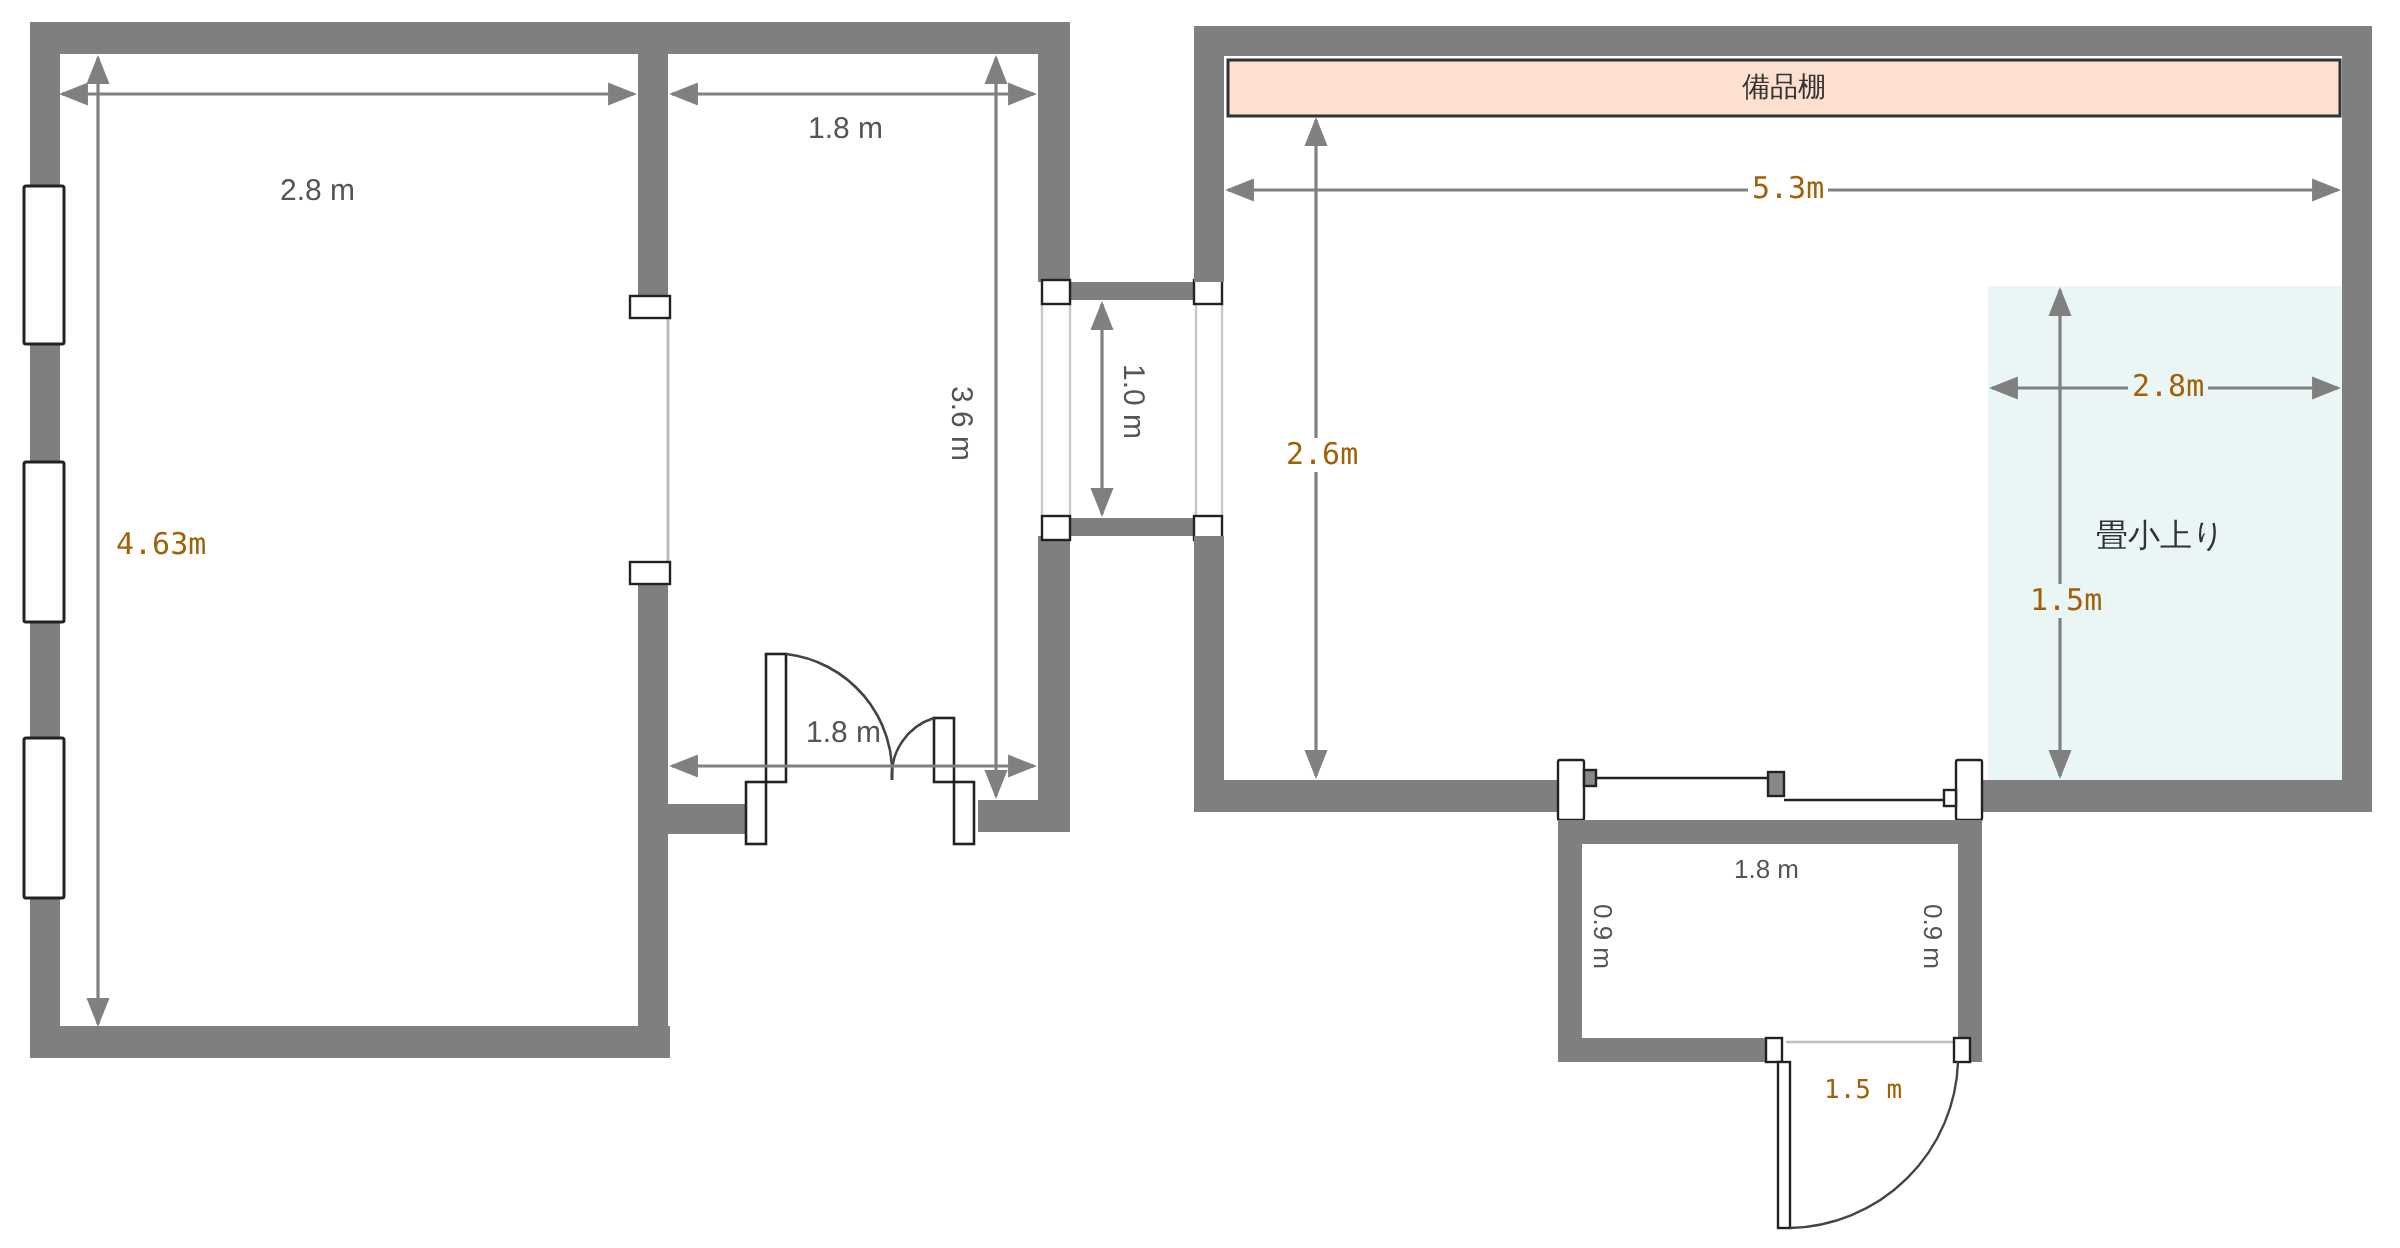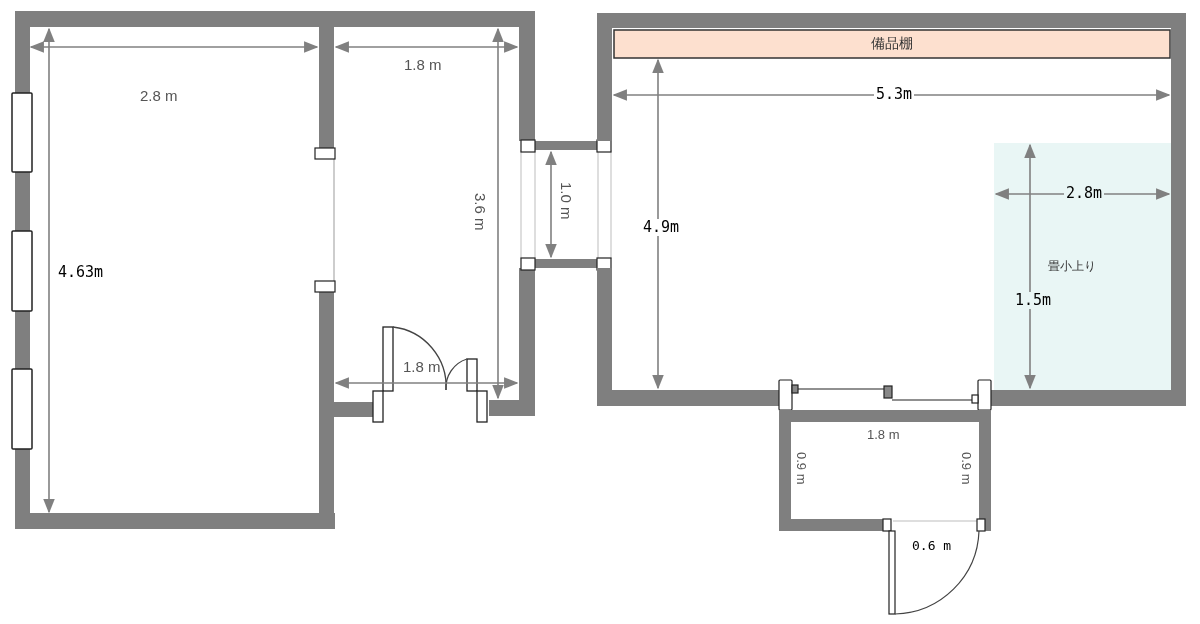--- a/index.html
+++ b/index.html
@@ -1,25 +1,25 @@
 <!DOCTYPE html>
 <html><head>
 <meta charset="utf-8">
 <style>
   html, body { margin:0; padding:0; background:#ffffff; }
   body { width:1200px; height:624px; position:relative; overflow:hidden; font-family:"DejaVu Sans", sans-serif; }
   svg { position:absolute; left:0; top:0; }
   .lbl { position:absolute; font-size:15px; color:#222; white-space:nowrap; line-height:1; }
   .lbl.gray { color:#555; font-family:"Liberation Sans", sans-serif; }
-  .lbl.mono { font-family:"DejaVu Sans Mono", monospace; font-size:15px; color:#000000; background:#fff; padding:1px 2px; }
+  .lbl.mono { font-family:"DejaVu Sans Mono", monospace; font-size:15px; color:#a16207; background:#fff; padding:1px 2px; }
   .lbl.mono.tinted { background:#e9f6f5; }
   .lbl.small { font-size:13px; }
   .vert { transform-origin:left top; transform:rotate(90deg); }
   .shelf-label { position:absolute; left:614px; top:30px; width:556px; height:28px; display:flex; align-items:center; justify-content:center; font-size:14px; color:#333; }
-  .tatami-label { position:absolute; left:1048px; top:258px; font-size:12px; color:#333; }
+  .tatami-label { position:absolute; left:1048px; top:258px; font-size:16px; color:#333; }
 </style>
 </head>
 <body>
 
 <svg width="1200" height="624" viewBox="0 0 1200 624" xmlns="http://www.w3.org/2000/svg">
   <defs>
     <marker id="arr" viewBox="0 0 10 10" refX="9" refY="5" markerWidth="9" markerHeight="9" orient="auto-start-reverse">
       <path d="M0,1 L10,5 L0,9 Z" fill="#808080"></path>
     </marker>
   </defs>
@@ -148,22 +148,22 @@
 <div class="lbl mono" style="left:56px; top:264px;">4.63m</div>
 
 <div class="lbl gray" style="left:404px; top:57px;">1.8 m</div>
 <div class="lbl gray vert" style="left:488px; top:193px;">3.6 m</div>
 <div class="lbl gray" style="left:403px; top:359px;">1.8 m</div>
 
 <div class="lbl gray vert" style="left:574px; top:182px;">1.0 m</div>
 
 <div class="shelf-label">備品棚</div>
 <div class="lbl mono" style="left:874px; top:86px;">5.3m</div>
-<div class="lbl mono" style="left:641px; top:219px;">4.9m</div>
+<div class="lbl mono" style="left:641px; top:219px;">2.6m</div>
 
 <div class="tatami-label">畳小上り</div>
 <div class="lbl mono tinted" style="left:1064px; top:185px;">2.8m</div>
 <div class="lbl mono tinted" style="left:1013px; top:292px;">1.5m</div>
 
 <div class="lbl gray small" style="left:867px; top:428px;">1.8 m</div>
 <div class="lbl gray small vert" style="left:808px; top:452px;">0.9 m</div>
 <div class="lbl gray small vert" style="left:973px; top:452px;">0.9 m</div>
-<div class="lbl mono small" style="left:910px; top:538px; background:transparent;">0.6 m</div>
+<div class="lbl mono small" style="left:910px; top:538px; background:transparent;">1.5 m</div>
 
 </body></html>

